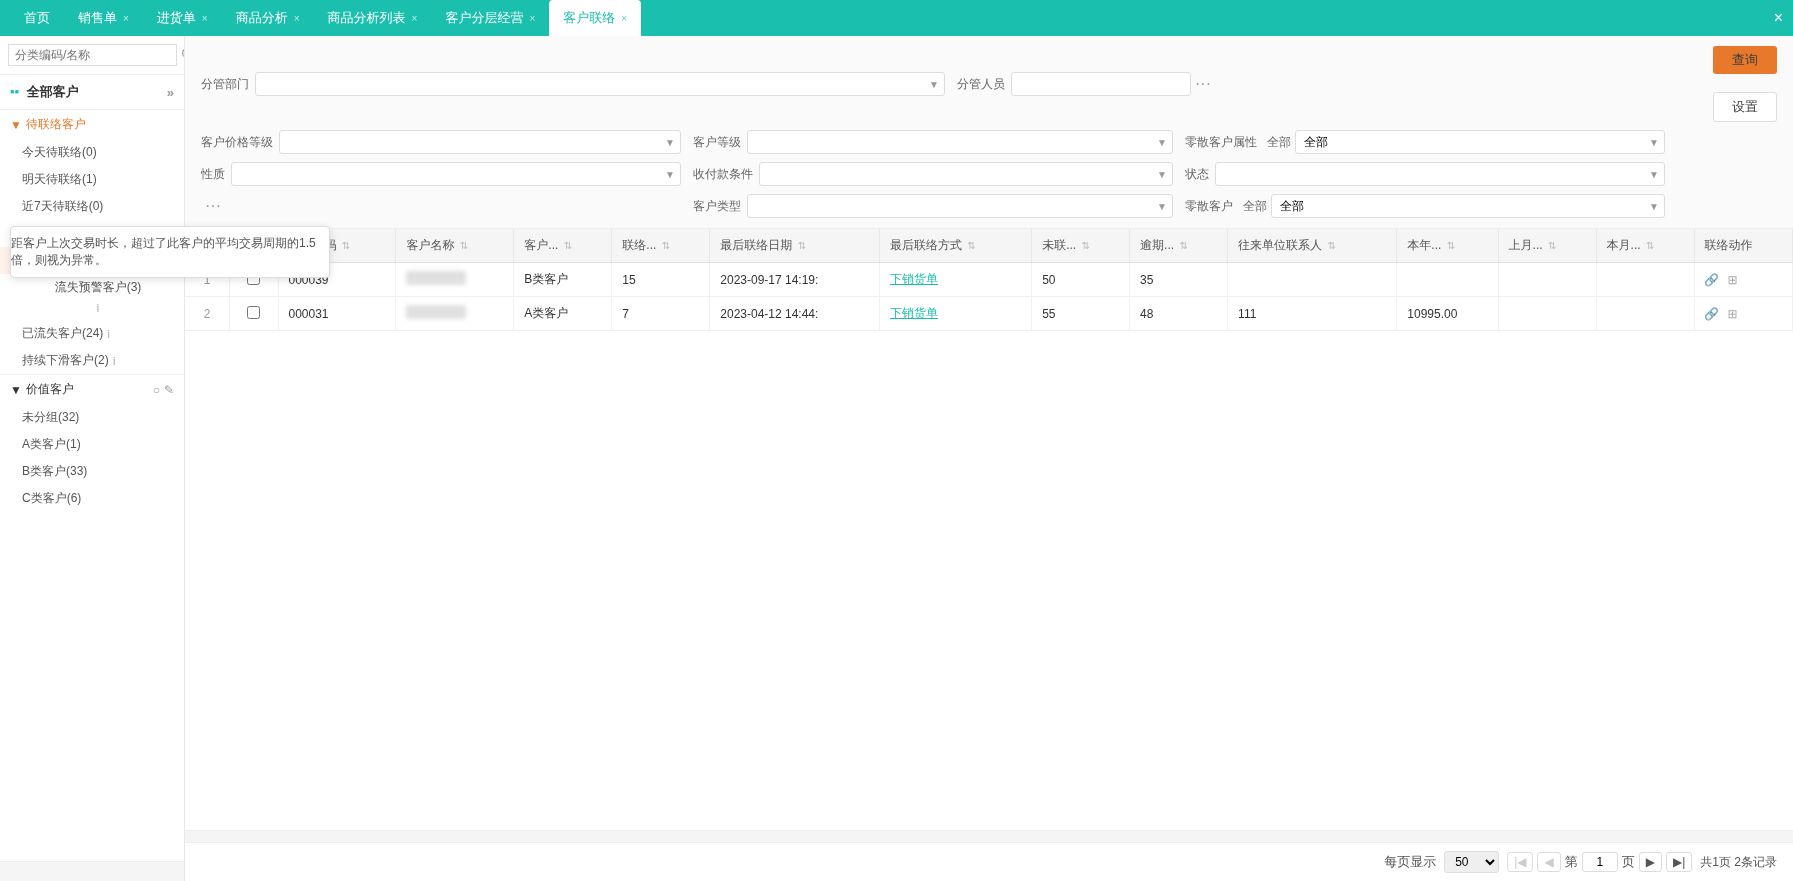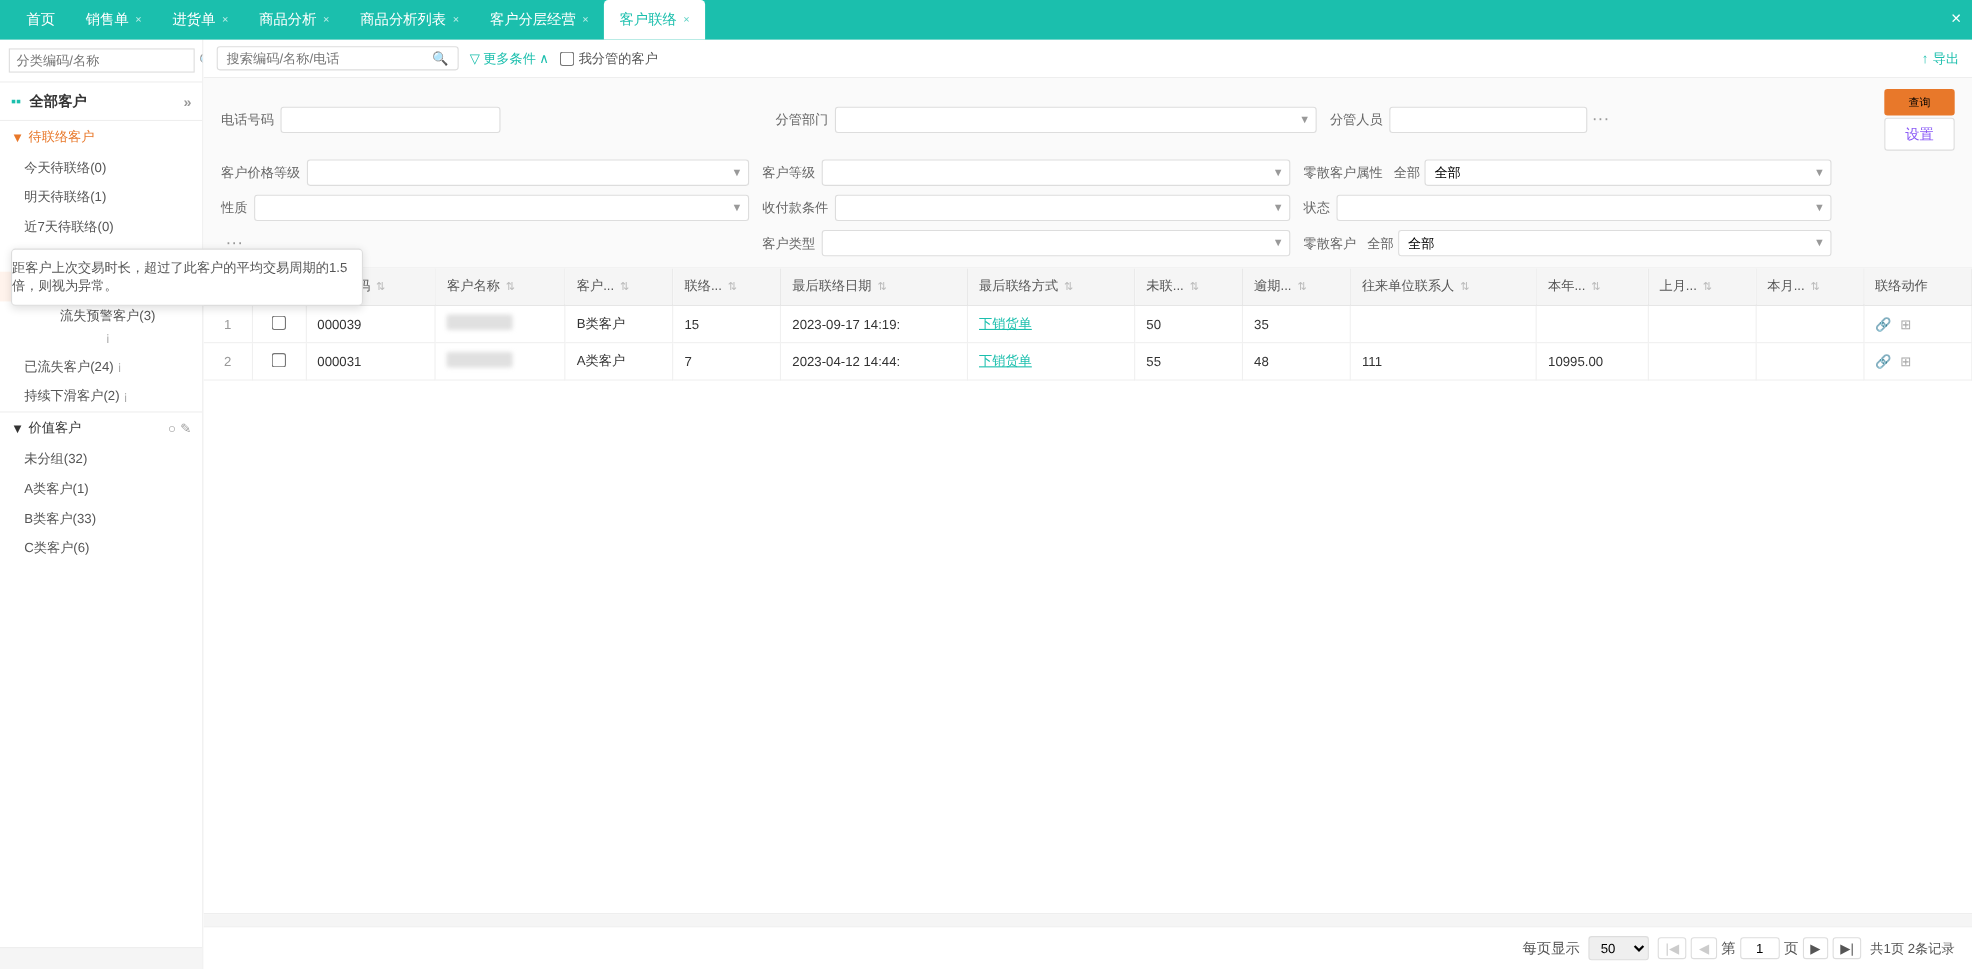--- a/index.html
+++ b/index.html
@@ -119,26 +119,26 @@
     }
     .select-wrapper select {
       width: 100%; border: 1px solid #ddd; border-radius: 3px; padding: 4px 24px 4px 8px;
       font-size: 12px; background: #fff; appearance: none; outline: none; cursor: pointer;
     }
     .select-wrapper .down-arrow {
       position: absolute; right: 6px; color: #999; pointer-events: none; font-size: 10px;
     }
     .filter-inline-label { color: #666; font-size: 12px; white-space: nowrap; margin: 0 4px; }
     .btn-query {
-      background: #e8782a; color: #000000; border: none; border-radius: 3px; padding: 5px 18px;
-      cursor: pointer; font-size: 10px; white-space: nowrap;
+      background: #e8782a; color: #404040; border: none; border-radius: 3px; padding: 5px 18px;
+      cursor: pointer; font-size: 13px; white-space: nowrap;
     }
     .btn-settings {
-      background: #fff; color: #8b5cf6; border: 1px solid #ddd; border-radius: 3px; padding: 5px 18px;
-      cursor: pointer; font-size: 13px; white-space: nowrap; margin-top: 0;
+      background: #fff; color: #404040; border: 1px solid #ddd; border-radius: 3px; padding: 5px 18px;
+      cursor: pointer; font-size: 13px; white-space: nowrap; margin-top: 16px;
     }
     .action-btns { display: flex; flex-direction: column; gap: 2px; }
     .more-dots { color: #999; cursor: pointer; font-size: 16px; padding: 0 4px; }
 
     
     .table-area {
       flex: 1; overflow: auto; position: relative;
     }
     table {
       width: 100%; border-collapse: collapse; font-size: 12px;
@@ -281,47 +281,24 @@
       <div class="sidebar-bottom-inner"></div>
     </div>
   </div>
 
   <div class="tooltip-box">
     <span>距客户上次交易时长，超过了此客户的平均交易周期的1.5倍，则视为异常。</span>
   </div>
 
   <div class="content-area">
 
-    <div class="filter-bar">
-      <div class="filter-search">
-        <input type="text" style="width: 170px;" placeholder="搜索编码/名称/电话">
-        <span class="s-icon">🔍</span>
-      </div>
-      <div class="more-filter">
-        <span>▽</span>
-        <span>更多条件</span>
-        <span>∧</span>
-      </div>
-      <div class="my-customer">
-        <input type="checkbox" style="">
-        <span>我分管的客户</span>
-      </div>
-      <div class="export-btn">
-        <span>↑</span>
-        <span>导出</span>
-      </div>
-    </div>
 
     <div class="adv-filter">
 
       <div class="adv-filter-row">
-        <div class="filter-field">
-          <label>电话号码</label>
-          <input type="text" class="field-input" style="max-width: 200px;">
-        </div>
         <div class="filter-field">
           <label>分管部门</label>
           <div class="select-wrapper">
             <select><option value=""></option></select>
             <span class="down-arrow">▼</span>
           </div>
         </div>
         <div class="filter-field">
           <label>分管人员</label>
           <input type="text" class="field-input" style="max-width: 180px;">

